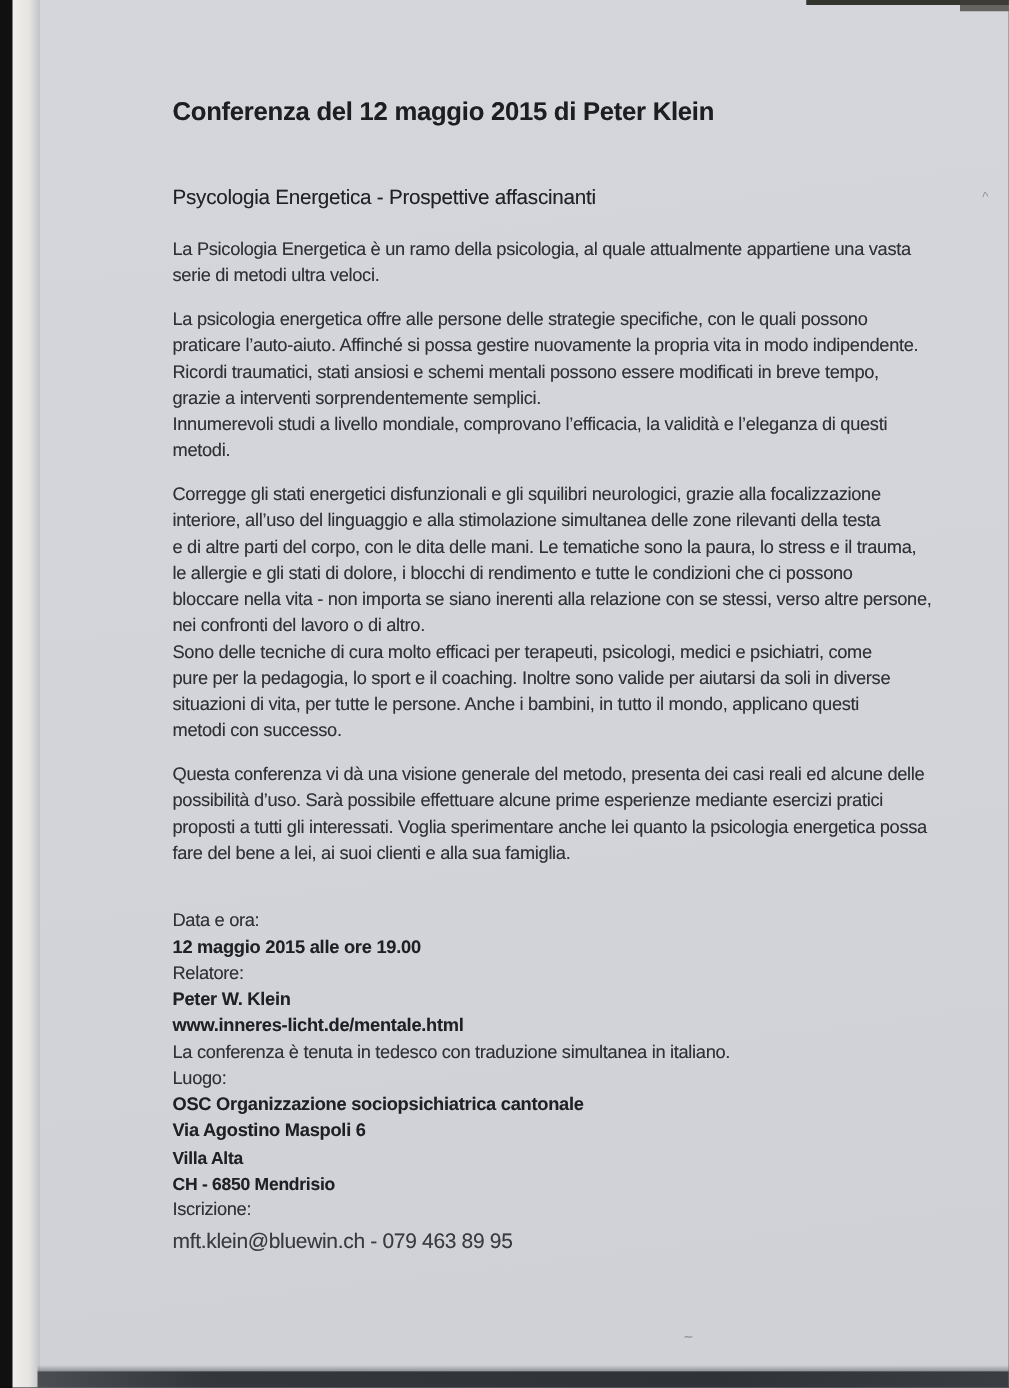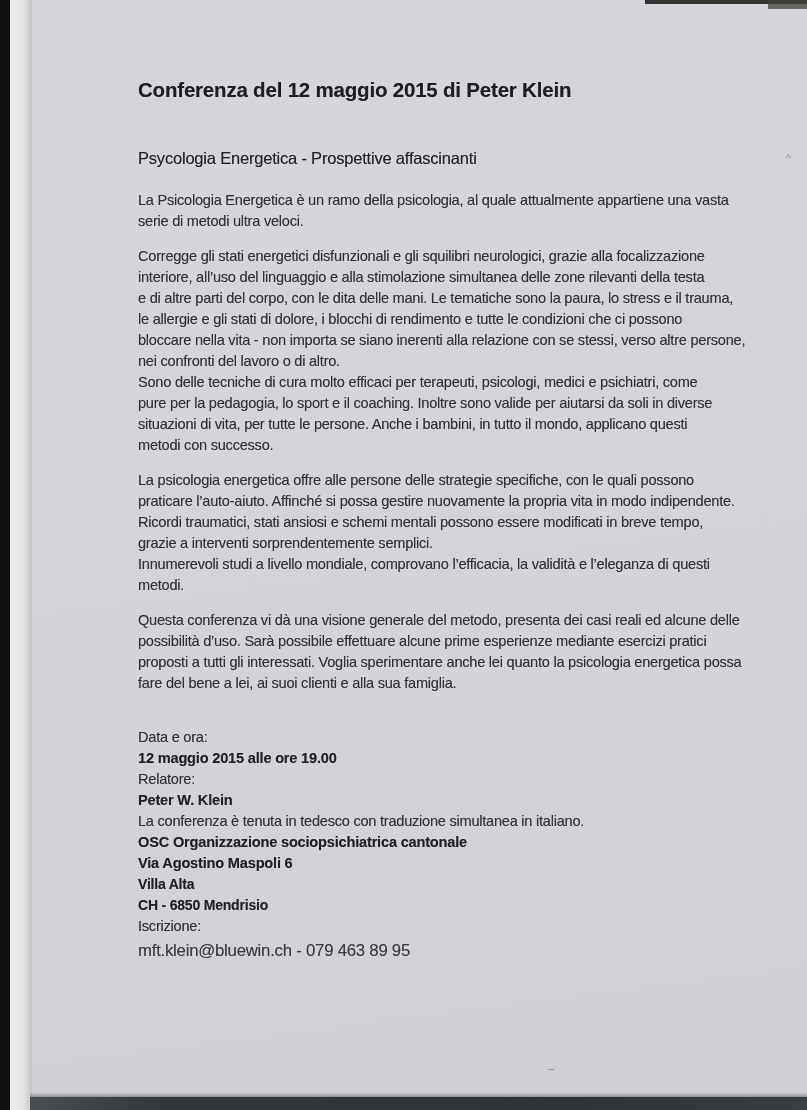--- a/index.html
+++ b/index.html
@@ -137,50 +137,52 @@
   <div class="page">
     <div class="content">
 
       <h1 class="doc-title">Conferenza del 12 maggio 2015 di Peter Klein</h1>
 
       <h2 class="doc-subtitle">Psycologia Energetica - Prospettive affascinanti</h2>
 
       <p class="para">La Psicologia Energetica è un ramo della psicologia, al quale attualmente appartiene una vasta
 serie di metodi ultra veloci.</p>
 
+      <p class="para">La psicologia energetica offre alle persone delle strategie specifiche, con le quali possono
+praticare l’auto-aiuto. Affinché si possa gestire nuovamente la propria vita in modo indipendente.
+Ricordi traumatici, stati ansiosi e schemi mentali possono essere modificati in breve tempo,
+grazie a interventi sorprendentemente semplici.
+Innumerevoli studi a livello mondiale, comprovano l’efficacia, la validità e l’eleganza di questi
+metodi.</p>
+
       <p class="para">Corregge gli stati energetici disfunzionali e gli squilibri neurologici, grazie alla focalizzazione
 interiore, all’uso del linguaggio e alla stimolazione simultanea delle zone rilevanti della testa
 e di altre parti del corpo, con le dita delle mani. Le tematiche sono la paura, lo stress e il trauma,
 le allergie e gli stati di dolore, i blocchi di rendimento e tutte le condizioni che ci possono
 bloccare nella vita - non importa se siano inerenti alla relazione con se stessi, verso altre persone,
 nei confronti del lavoro o di altro.
 Sono delle tecniche di cura molto efficaci per terapeuti, psicologi, medici e psichiatri, come
 pure per la pedagogia, lo sport e il coaching. Inoltre sono valide per aiutarsi da soli in diverse
 situazioni di vita, per tutte le persone. Anche i bambini, in tutto il mondo, applicano questi
 metodi con successo.</p>
 
-      <p class="para">La psicologia energetica offre alle persone delle strategie specifiche, con le quali possono
-praticare l’auto-aiuto. Affinché si possa gestire nuovamente la propria vita in modo indipendente.
-Ricordi traumatici, stati ansiosi e schemi mentali possono essere modificati in breve tempo,
-grazie a interventi sorprendentemente semplici.
-Innumerevoli studi a livello mondiale, comprovano l’efficacia, la validità e l’eleganza di questi
-metodi.</p>
-
       <p class="para">Questa conferenza vi dà una visione generale del metodo, presenta dei casi reali ed alcune delle
 possibilità d’uso. Sarà possibile effettuare alcune prime esperienze mediante esercizi pratici
 proposti a tutti gli interessati. Voglia sperimentare anche lei quanto la psicologia energetica possa
 fare del bene a lei, ai suoi clienti e alla sua famiglia.</p>
 
 
       <div class="details">
         <div class="line">Data e ora:</div>
         <div class="line bold">12 maggio 2015 alle ore 19.00</div>
         <div class="line">Relatore:</div>
         <div class="line bold">Peter W. Klein</div>
+        <div class="line bold">www.inneres-licht.de/mentale.html</div>
         <div class="line">La conferenza è  tenuta in tedesco con traduzione simultanea in italiano.</div>
+        <div class="line">Luogo:</div>
         <div class="line bold">OSC Organizzazione sociopsichiatrica cantonale</div>
         <div class="line bold">Via Agostino Maspoli 6</div>
         <div class="line bold big">Villa Alta</div>
         <div class="line bold big">CH - 6850 Mendrisio</div>
         <div class="line">Iscrizione:</div>
         <div class="line contact">mft.klein@bluewin.ch - 079 463 89 95</div>
       </div>
 
     </div>
   </div>

